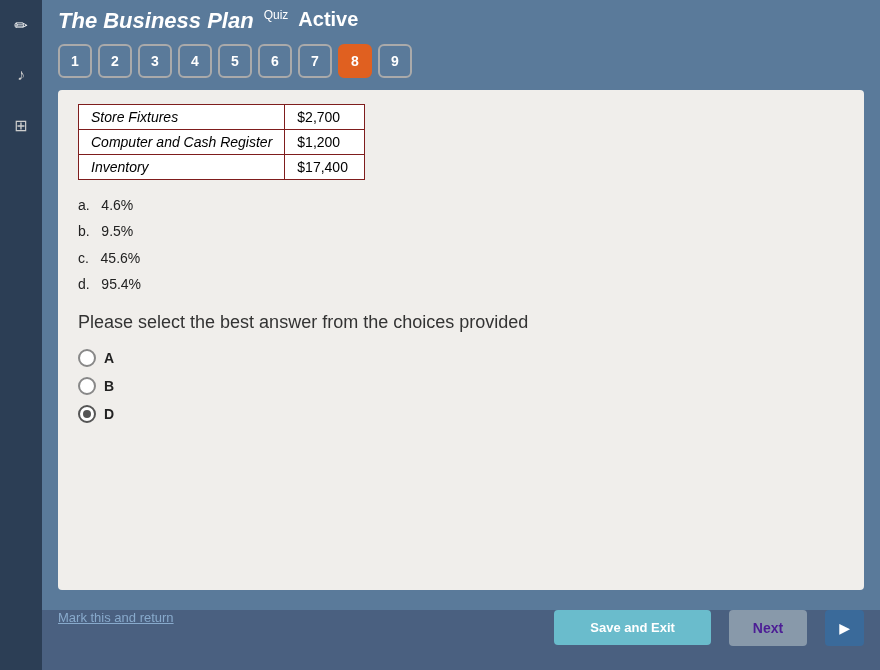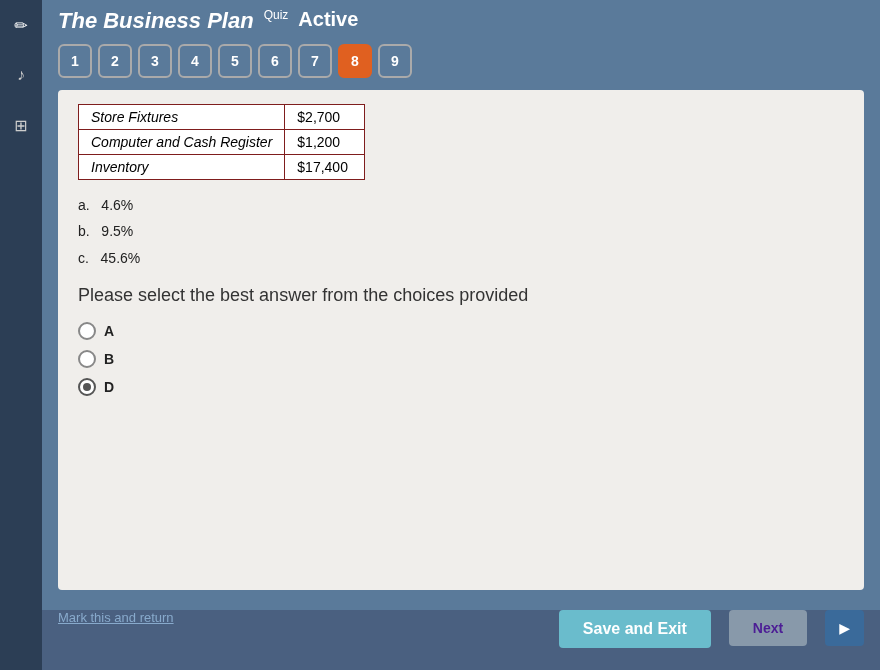--- a/index.html
+++ b/index.html
@@ -227,22 +227,22 @@
       font-size: 13px;
       text-decoration: underline;
       cursor: pointer;
       flex: 1;
     }
 
     .btn-save {
       background: #6abccc;
       color: white;
       border: none;
-      padding: 10px 24px;
-      font-size: 16px;
+      padding: 10px 36px;
+      font-size: 13px;
       font-weight: bold;
       border-radius: 4px;
       cursor: pointer;
     }
 
     .btn-next {
       background: #8899aa;
       color: #4c1d95;
       border: none;
       padding: 10px 24px;
@@ -307,20 +307,21 @@
           <td>Inventory</td>
           <td>$17,400</td>
         </tr>
       </tbody>
     </table>
 
     <div class="choices">
       <div class="choice-item">a. &nbsp; 4.6%</div>
       <div class="choice-item">b. &nbsp; 9.5%</div>
       <div class="choice-item">c. &nbsp; 45.6%</div>
+      <div class="choice-item">d. &nbsp; 95.4%</div>
     </div>
 
     <div class="instruction">Please select the best answer from the choices provided</div>
 
     <div class="radio-group">
       <label class="radio-option">
         <div class="radio-circle"></div>
         <span class="radio-label">A</span>
       </label>
       <label class="radio-option">

